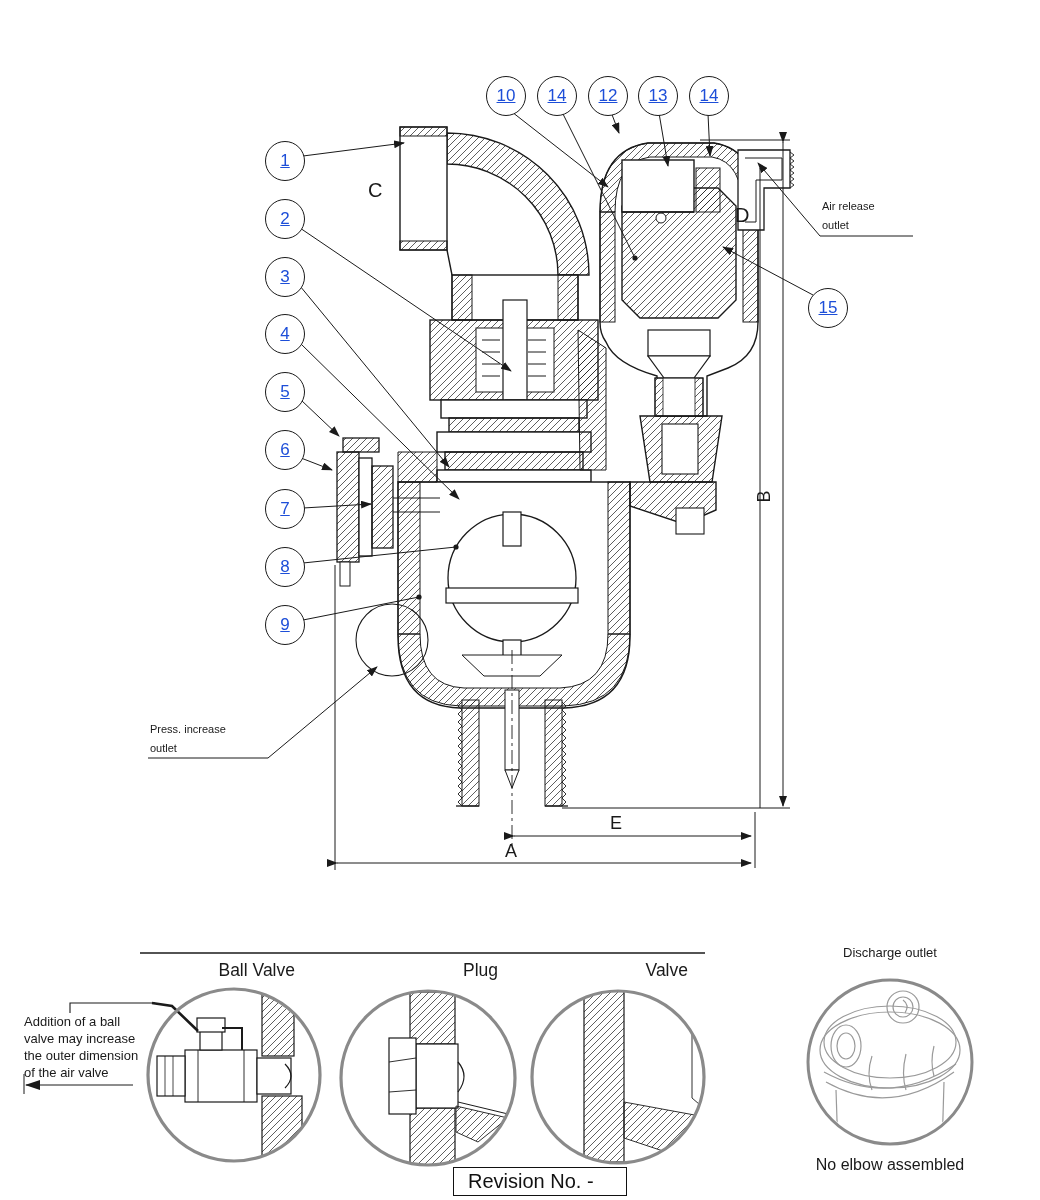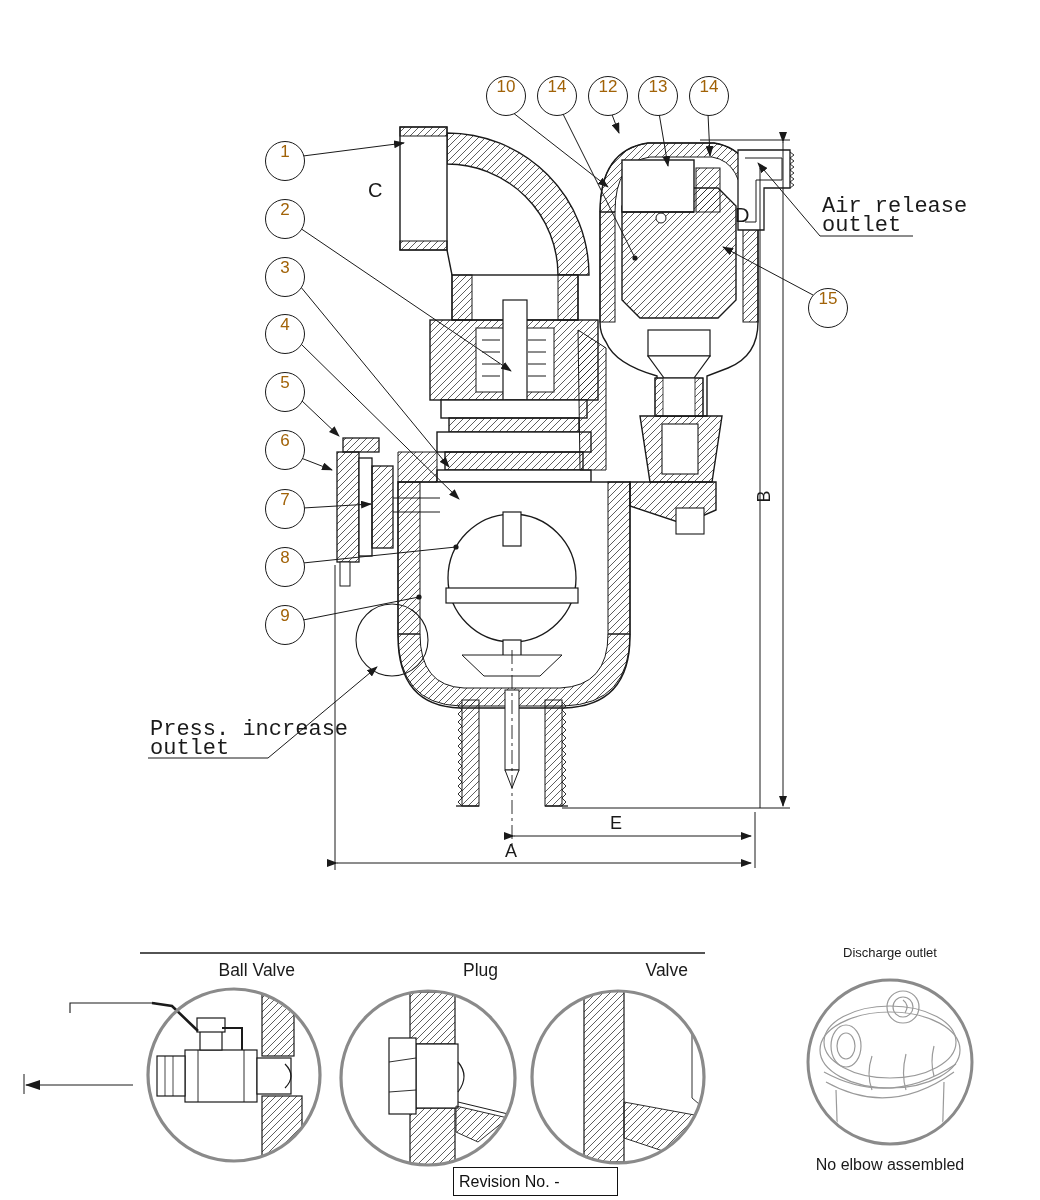--- a/index.html
+++ b/index.html
@@ -1,31 +1,31 @@
 <!DOCTYPE html>
 <html><head>
 <meta charset="utf-8">
 <style>
   html,body{margin:0;padding:0;background:#ffffff;}
   #stage{position:relative;width:1040px;height:1200px;background:#fff;overflow:hidden;
          font-family:"Liberation Sans", sans-serif;color:#111;}
   #lineart{position:absolute;left:0;top:0;}
   .txt{position:absolute;white-space:nowrap;color:#1a1a1a;}
   .balloon{position:absolute;width:38px;height:38px;border:1.4px solid #1a1a1a;border-radius:50%;
-           background:#fff;display:flex;justify-content:center;
-           font-size:17px;color:#a16207;}
+           background:#fff;display:flex;align-items:center;justify-content:center;
+           font-size:17px;color:#1d4ed8;text-decoration:underline;}
   .lbl-letter{font-size:20px;}
   .dim-lbl{font-size:18px;}
-  .callout{font-size:22px;line-height:19px;font-family:Liberation Mono, monospace;}
+  .callout{font-size:11px;line-height:19px;}
   .opt-title{font-size:22.5px;letter-spacing:.3px;}
   .opt-label{font-size:17.5px;text-align:right;width:140px;}
   .note{font-size:13px;line-height:17px;}
   .cap{font-size:16px;text-align:center;width:180px;}
   .rev-box{position:absolute;left:453px;top:1167px;width:158px;height:27px;border:1.8px solid #111;
-           display:flex;align-items:center;padding-left:5px;font-size:16px;background:#fff;}
+           display:flex;align-items:center;padding-left:14px;font-size:20px;background:#fff;}
   .rot-b{transform:rotate(-90deg);transform-origin:center;}
 </style>
 </head>
 <body>
 
 <div id="stage">
 
 <svg id="lineart" width="1040" height="1200" viewBox="0 0 1040 1200">
   <defs>
     <pattern id="h1" width="7" height="7" patternUnits="userSpaceOnUse">
@@ -314,20 +314,26 @@
   <div class="txt callout" style="left:150px;top:720px">
     <div>Press. increase</div>
     <div>outlet</div>
   </div>
 
 
   <div class="txt opt-label" style="left:155px;top:960px">Ball Valve</div>
   <div class="txt opt-label" style="left:358px;top:960px">Plug</div>
   <div class="txt opt-label" style="left:548px;top:960px">Valve</div>
 
+  <div class="txt note" style="left:24px;top:1013px">
+    <div>Addition of a ball</div>
+    <div>valve may increase</div>
+    <div>the outer dimension</div>
+    <div>of the air valve</div>
+  </div>
 
   <div class="txt cap" style="left:800px;top:945px;font-size:13px">Discharge outlet</div>
   <div class="txt cap" style="left:800px;top:1156px">No elbow assembled</div>
 
   <div class="rev-box">
     <span>Revision No. -</span>
   </div>
 
 </div>
 

